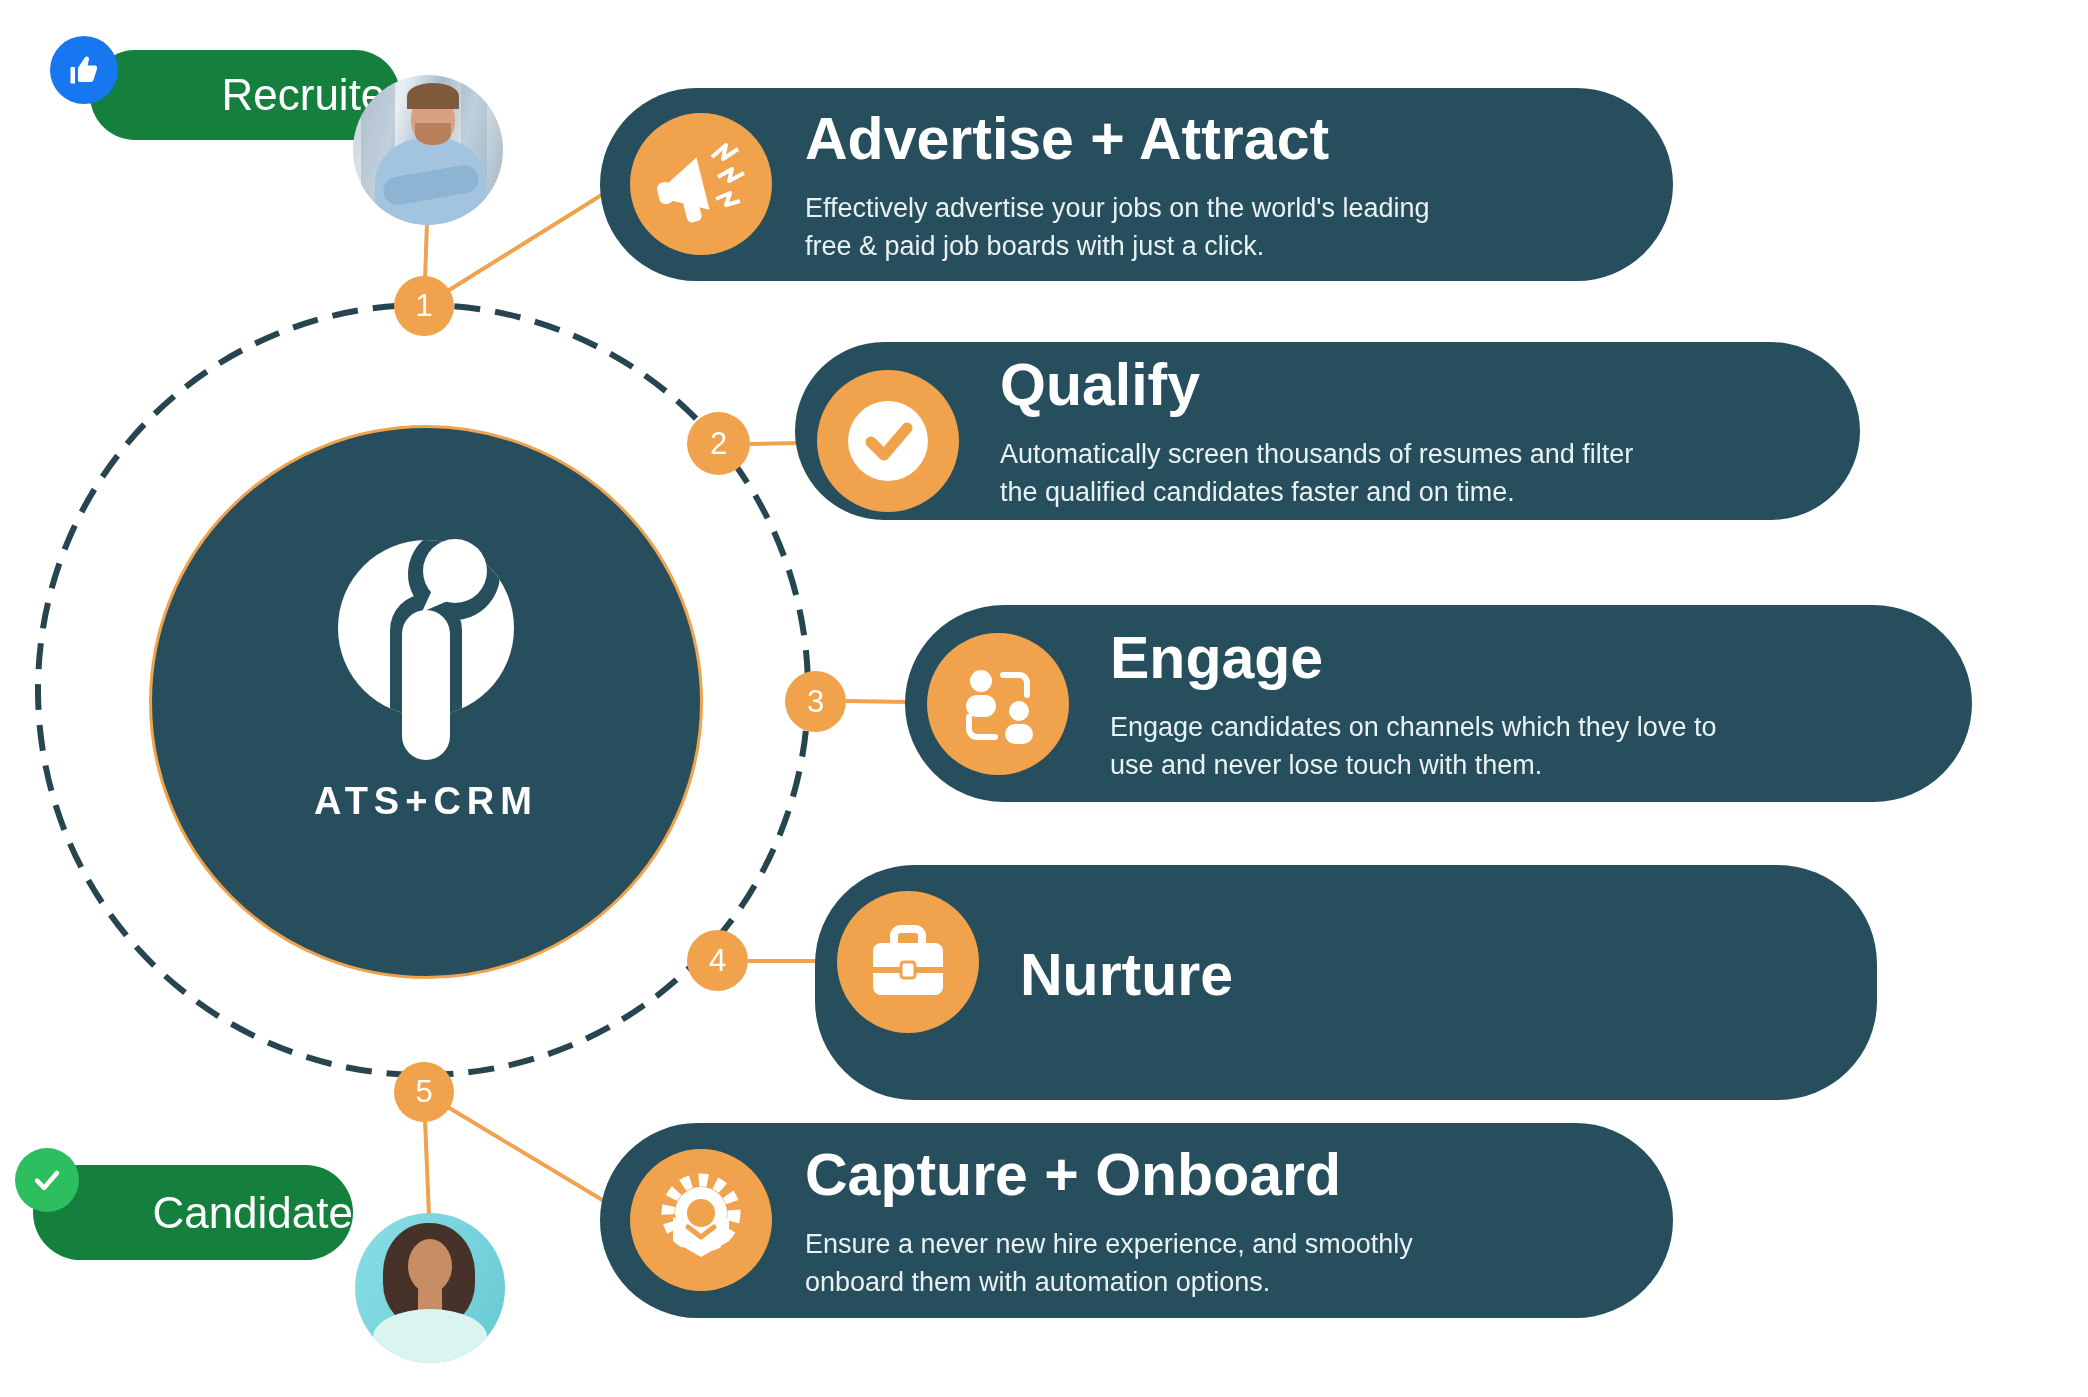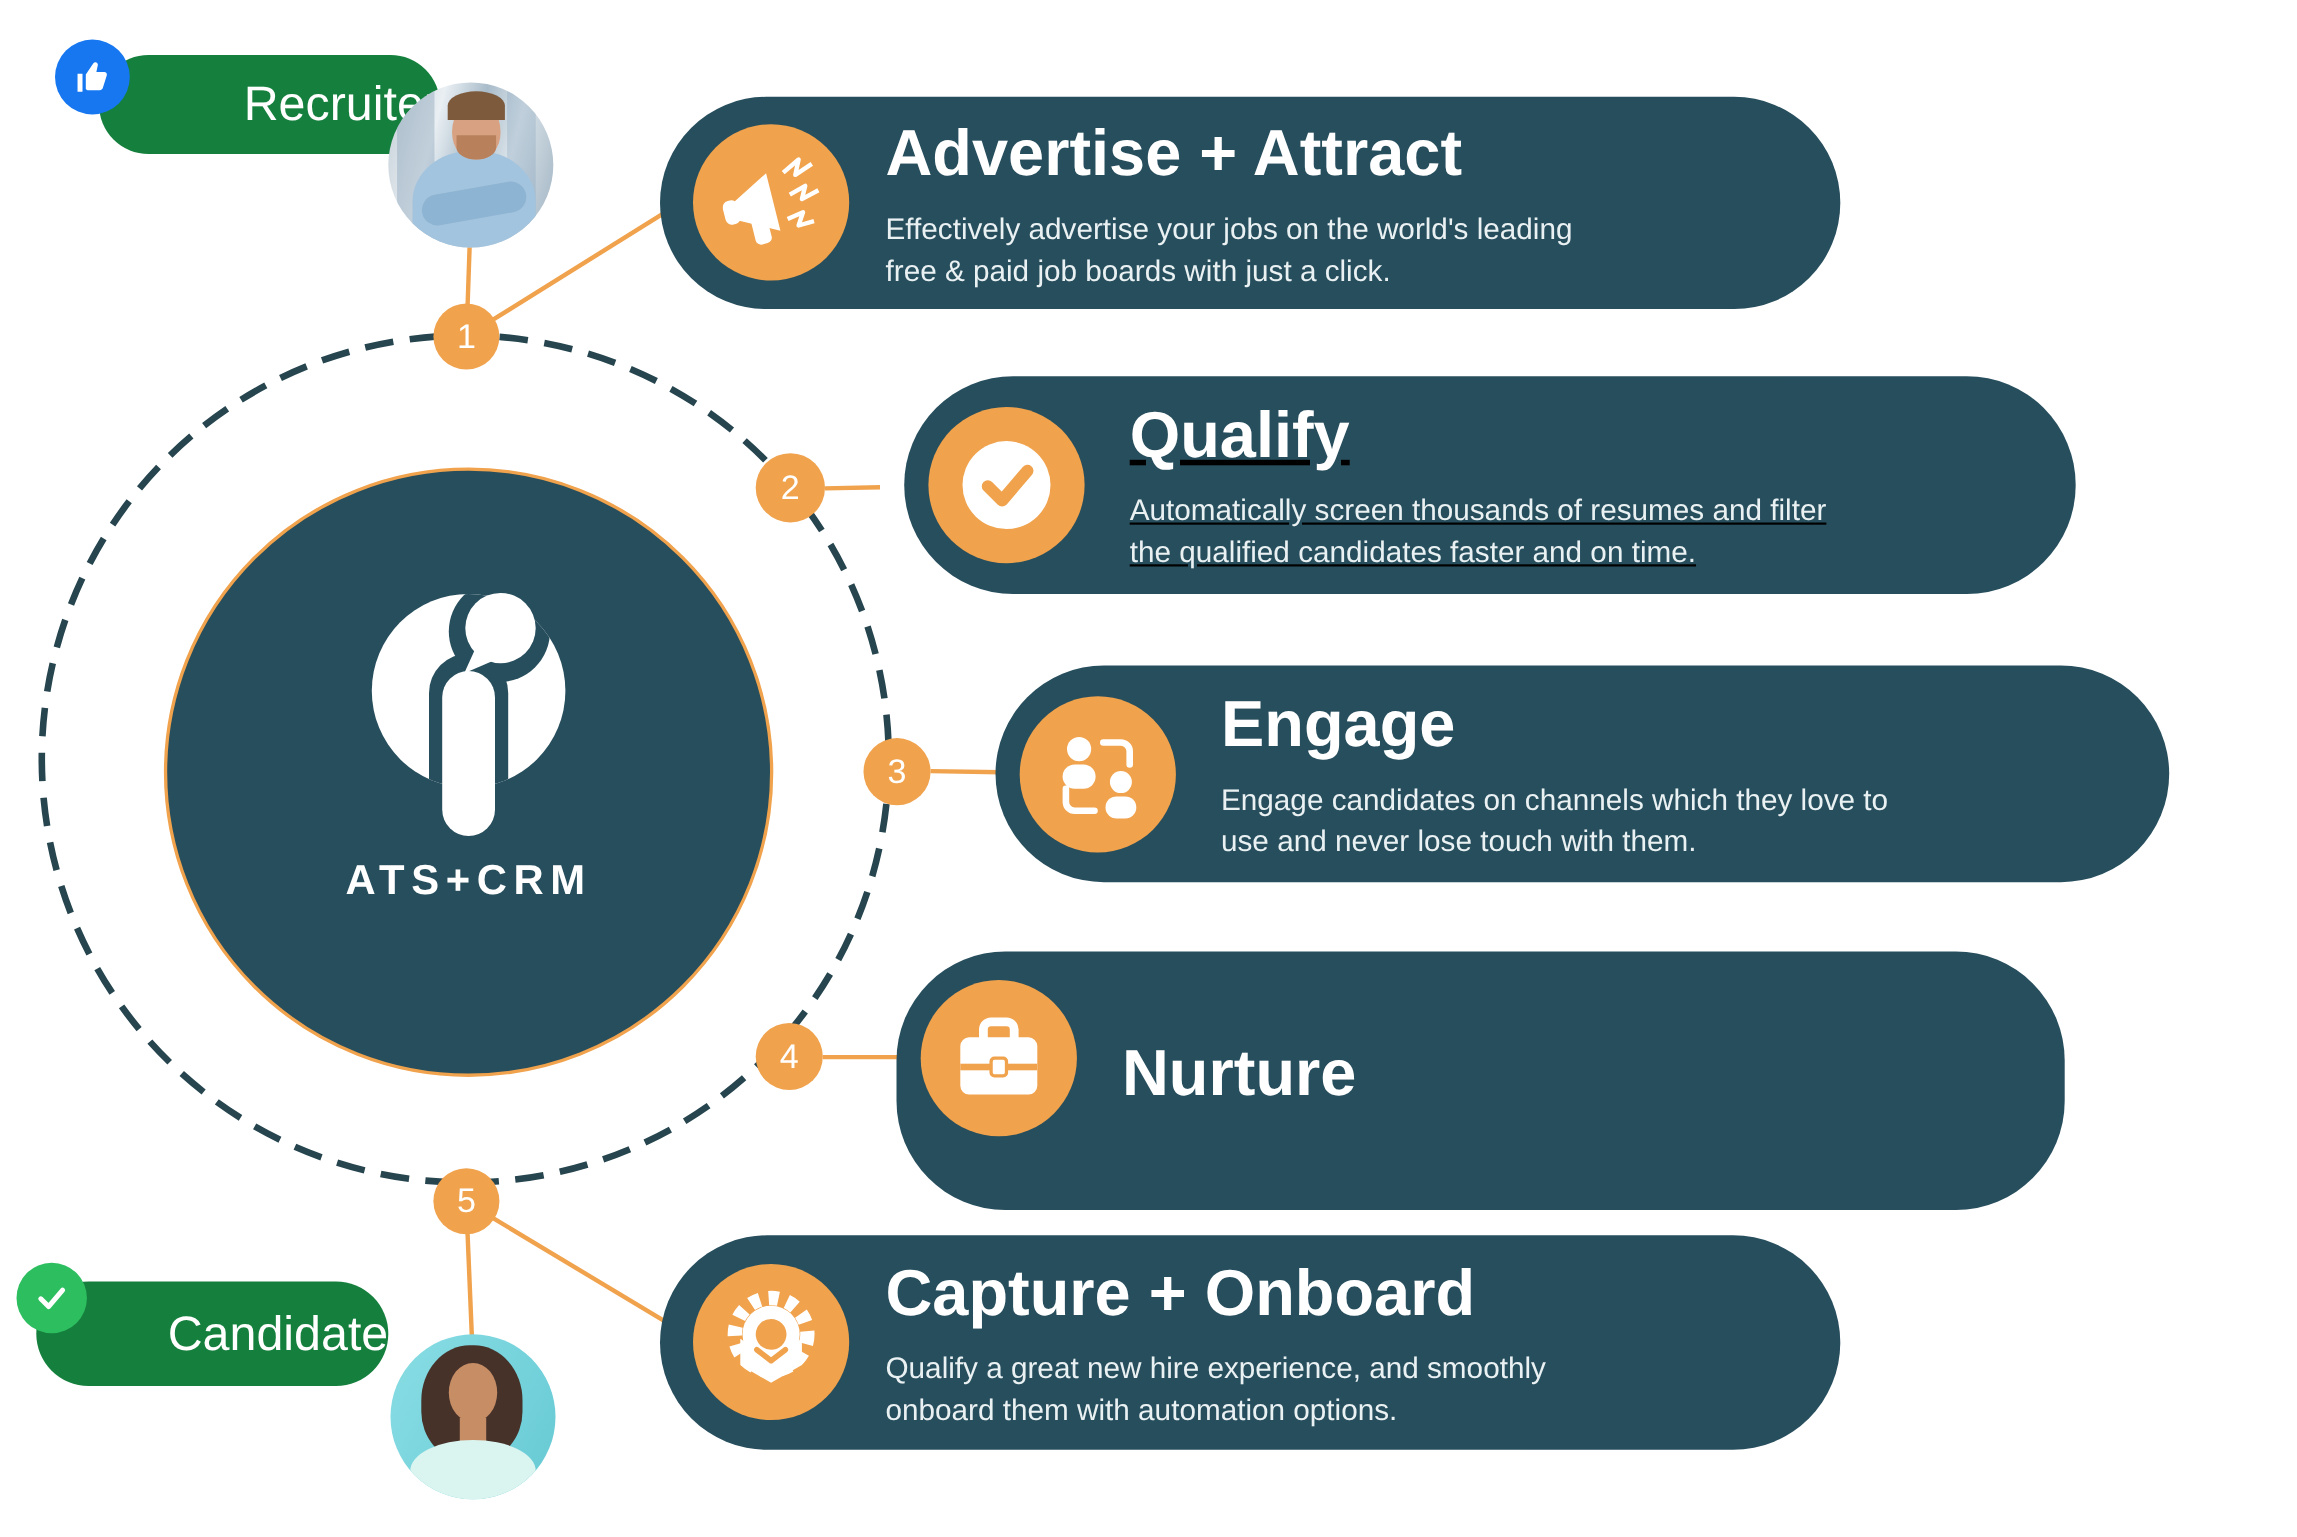--- a/index.html
+++ b/index.html
@@ -106,21 +106,21 @@
       </g>
     </svg>
   </div>
   <div class="title">Advertise + Attract</div>
   <div class="desc">
     <div>Effectively advertise your jobs on the world's leading</div>
     <div>free &amp; paid job boards with just a click.</div>
   </div>
 </div>
 
-<div class="abs card" style="left:822px;top:342px;width:1065px;height:198px;text-decoration:underline;">
+<div class="abs card" style="left:795px;top:342px;width:1065px;height:178px;">
   <div class="icon-circle" style="left:22px;top:28px;">
     <svg width="110" height="110" viewBox="0 0 110 110">
       <circle cx="55" cy="55" r="40" fill="#ffffff"></circle>
       <polyline points="38,56 51,69 74,42" fill="none" stroke="#F0A24C" stroke-width="11" stroke-linecap="round" stroke-linejoin="round"></polyline>
     </svg>
   </div>
   <div class="title">Qualify</div>
   <div class="desc">
     <div>Automatically screen thousands of resumes and filter</div>
     <div>the qualified candidates faster and on time.</div>
@@ -166,21 +166,21 @@
     <svg width="110" height="110" viewBox="0 0 110 110">
       <circle cx="55" cy="48" r="33" fill="none" stroke="#ffffff" stroke-width="13" stroke-dasharray="9 8"></circle>
       <circle cx="55" cy="48" r="26" fill="#ffffff"></circle>
       <circle cx="55" cy="48" r="14" fill="#F0A24C"></circle>
       <polygon points="27,52 55,70 83,52 83,76 55,92 27,76" fill="#ffffff"></polygon>
       <path d="M42 62 L55 72 M68 62 L55 72" stroke="#F0A24C" stroke-width="5" fill="none" stroke-linecap="round"></path>
     </svg>
   </div>
   <div class="title">Capture + Onboard</div>
   <div class="desc">
-    <div>Qualify a great new hire experience, and smoothly</div>
+    <div>Ensure a never new hire experience, and smoothly</div>
     <div>onboard them with automation options.</div>
   </div>
 </div>
 
 <div class="abs node" style="left:394px;top:276px;width:60px;height:60px;">
     <span>1</span>
   </div>
 <div class="abs node" style="left:687px;top:412px;width:63px;height:63px;">
     <span>2</span>
   </div>

